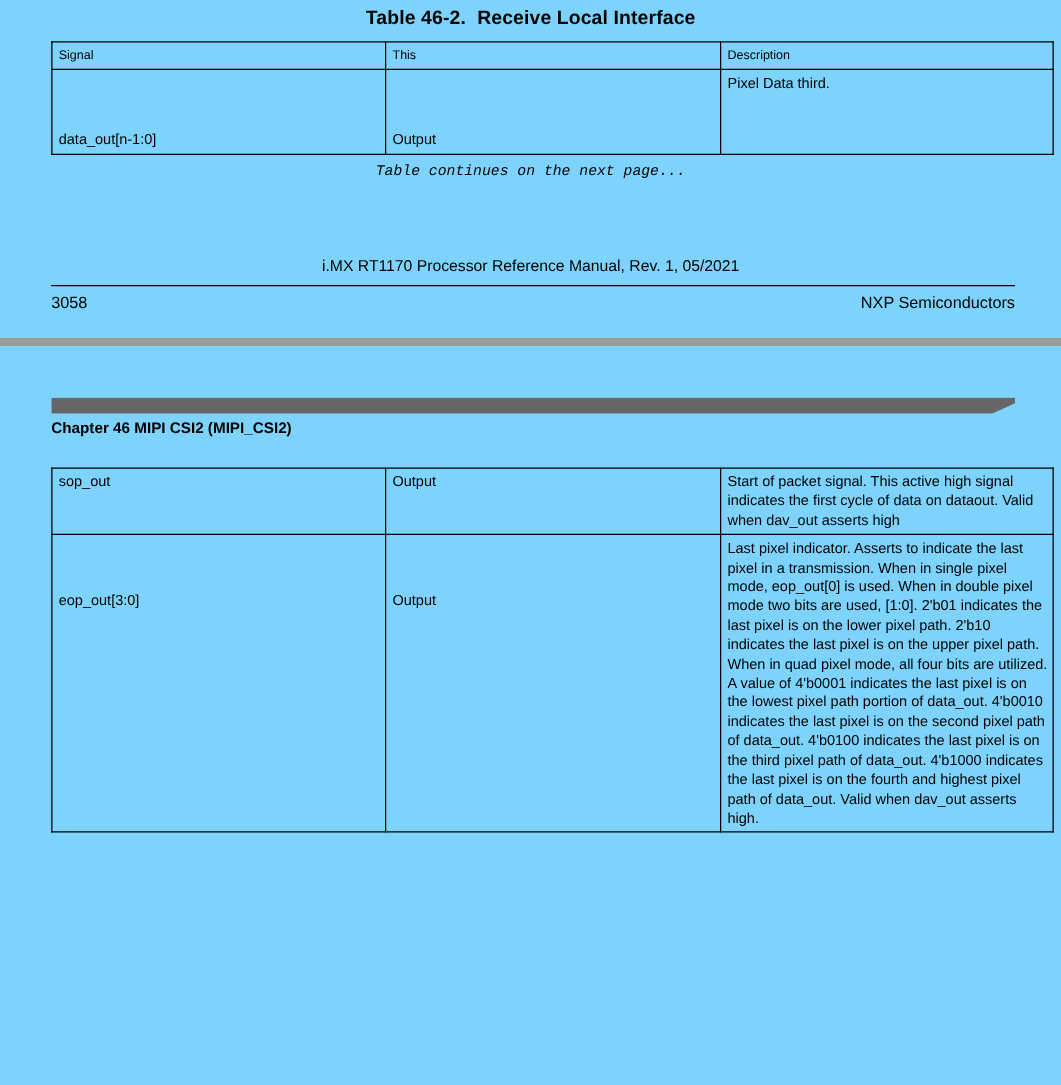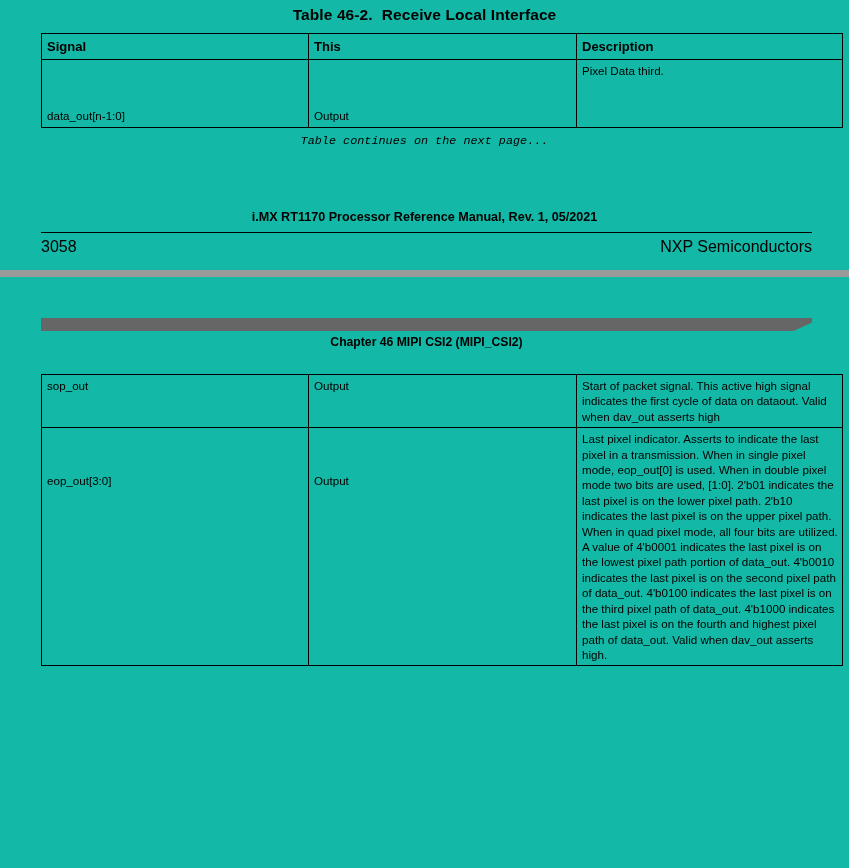--- a/index.html
+++ b/index.html
@@ -11,21 +11,21 @@
     height: 868px;
     background: #cbe8c4;
     font-family: "Liberation Sans", sans-serif;
     color: #000;
     overflow: hidden;
     position: relative;
   }
   .page {
     position: relative;
     width: 849px;
-    background: #14b8a6;
+    background: #7dd3fc;
     box-sizing: border-box;
   }
   .page-one { height: 270px; }
   .page-two { height: 591px; }
 
   
   .page-separator {
     width: 849px;
     height: 7px;
     background: #9a9a9a;
@@ -53,22 +53,22 @@
   table.reg-table td, table.reg-table th {
     border: 1.2px solid #000;
     vertical-align: top;
     padding: 3px 4px 3px 5px;
     font-size: 11.6px;
     line-height: 1.33;
     text-align: left;
     font-weight: normal;
   }
   table.reg-table th {
-    font-weight: bold;
-    font-size: 13px;
+    font-weight: normal;
+    font-size: 10px;
     padding-top: 4px;
     padding-bottom: 4px;
   }
   .col-signal { width: 257px; }
   .col-type   { width: 258px; }
   .col-desc   { width: 256px; margin-top: 39px; }
   .pad-top-45 { padding-top: 48px !important; }
   .pad-top-42 { padding-top: 45px !important; }
 
   
@@ -76,51 +76,51 @@
     text-align: center;
     font-style: italic;
     font-size: 11.8px;
     margin-top: 6px;
     font-family: Liberation Mono, monospace;
   }
 
   
   .footer-title {
     text-align: center;
-    font-weight: bold;
+    font-weight: normal;
     font-size: 12.6px;
   }
   .footer-rule {
     width: 771px;
     margin-left: 41px;
     height: 0;
     border-top: 1.5px solid #000;
   }
   .footer-row {
     width: 771px;
     margin-left: 41px;
     display: flex;
     justify-content: space-between;
     align-items: baseline;
-    font-size: 16px;
+    font-size: 13px;
     padding-top: 5px;
   }
 
   
   .chapter-banner {
     width: 771px;
     height: 13px;
     margin-left: 41px;
     background: #666666;
     clip-path: polygon(0 0, 100% 0, 100% 35%, 97.6% 100%, 0 100%);
   }
   .chapter-label {
     width: 771px;
     margin-left: 41px;
-    text-align: center;
+    text-align: left;
     font-weight: bold;
     font-size: 12.2px;
   }
 </style>
 </head>
 <body>
 
 <div class="page page-one">
 
   <div style="height:6px"></div>

